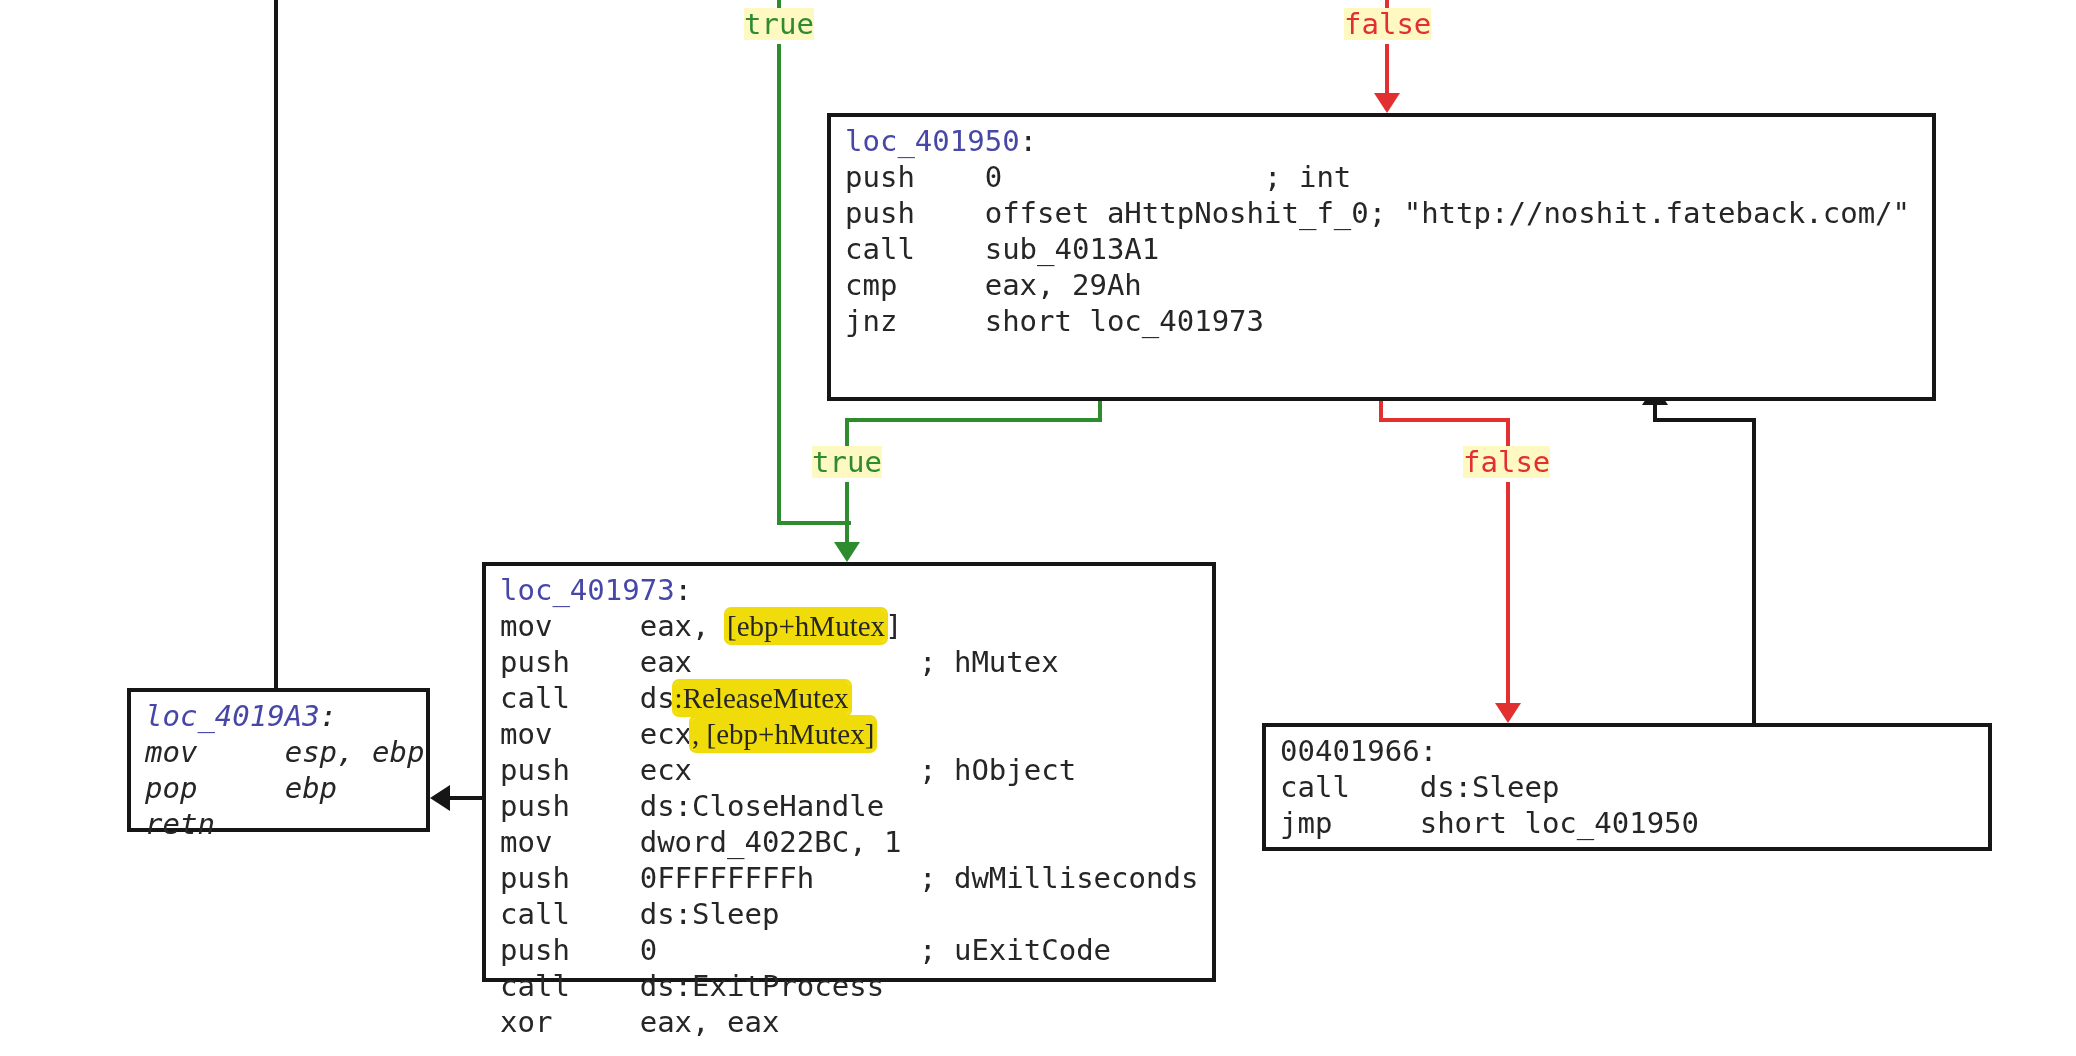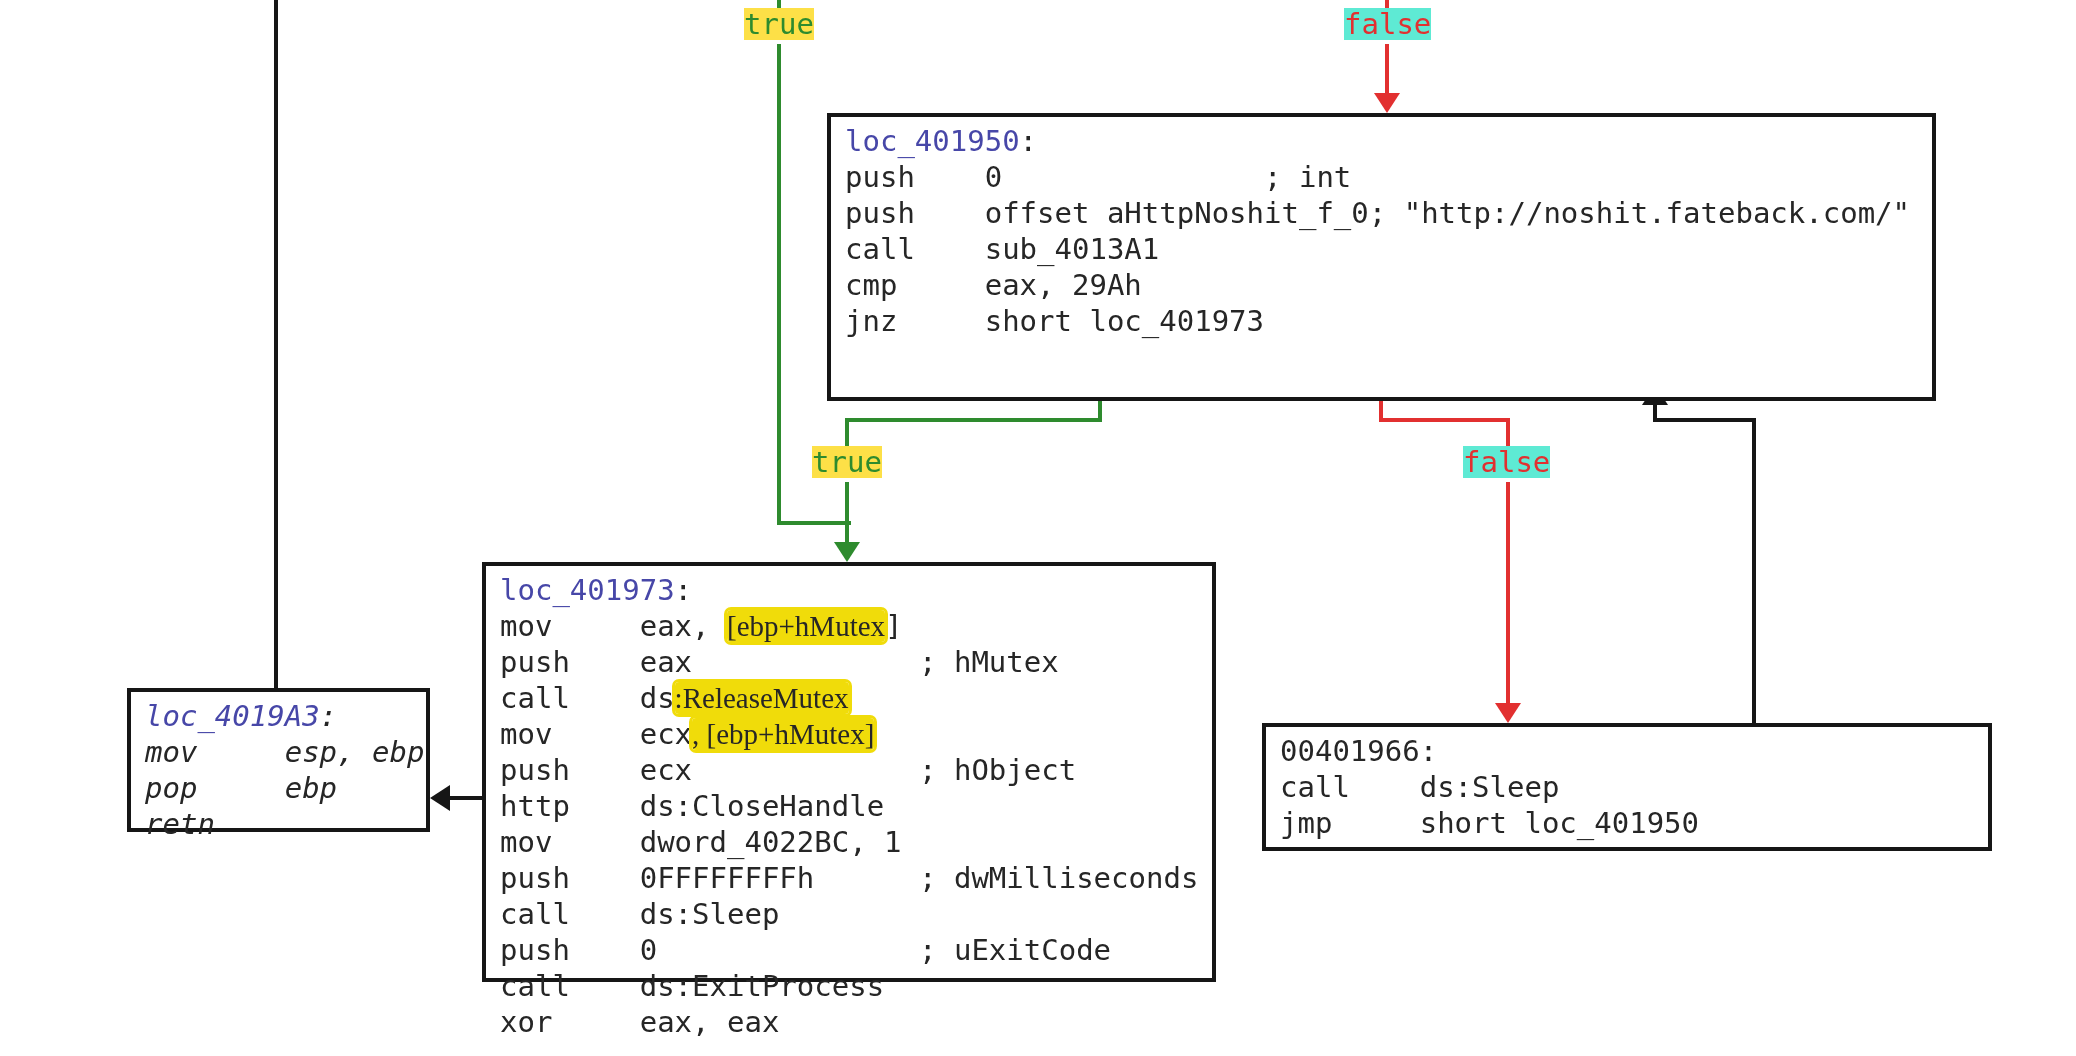--- a/index.html
+++ b/index.html
@@ -52,22 +52,22 @@
   .ah-up.c-black{border-bottom:20px solid var(--c-black);background:none;}
   .ah-left{border-top:13px solid transparent;border-bottom:13px solid transparent;}
   .ah-left.c-black{border-right:20px solid var(--c-black);background:none;}
   .edge-label{
     position:absolute;
     font-size:29px;
     line-height:32px;
     white-space:pre;
     z-index:3;
   }
-  .edge-label.c-true{color:var(--c-true);background:#fde047;}
-  .edge-label.c-false{color:var(--c-false);background:#5eead4;}
+  .edge-label.c-true{color:var(--c-true);background:#fef9c3;}
+  .edge-label.c-false{color:var(--c-false);background:#fef9c3;}
 </style>
 </head>
 <body>
 
 <div class="canvas">
 
   <div class="edge c-black" style="left:274px;top:0;width:4px;height:706px;"></div>
   <div class="ah ah-down" style="left:263px;top:702px;border-top:20px solid var(--c-black);"></div>
 
   <div class="edge c-black" style="left:444px;top:796px;width:38px;height:4px;"></div>
@@ -111,21 +111,21 @@
       <div class="code-line"><span>jnz     short loc_401973</span></div>
     </div>
 
   <div class="block" style="left:482px;top:562px;width:734px;height:420px;">
       <div class="code-line"><span class="seg-name">loc_401973</span><span>:</span></div>
       <div class="code-line"><span>mov     eax, </span><span class="seg-hl">[ebp+hMutex</span><span>]</span></div>
       <div class="code-line"><span>push    eax             ; hMutex</span></div>
       <div class="code-line"><span>call    ds</span><span class="seg-hl">:ReleaseMutex</span></div>
       <div class="code-line"><span>mov     ecx</span><span class="seg-hl">, [ebp+hMutex]</span></div>
       <div class="code-line"><span>push    ecx             ; hObject</span></div>
-      <div class="code-line"><span>http    ds:CloseHandle</span></div>
+      <div class="code-line"><span>push    ds:CloseHandle</span></div>
       <div class="code-line"><span>mov     dword_4022BC, 1</span></div>
       <div class="code-line"><span>push    0FFFFFFFFh      ; dwMilliseconds</span></div>
       <div class="code-line"><span>call    ds:Sleep</span></div>
       <div class="code-line"><span>push    0               ; uExitCode</span></div>
       <div class="code-line"><span>call    ds:ExitProcess</span></div>
       <div class="code-line"><span>xor     eax, eax</span></div>
     </div>
 
   <div class="block" style="left:127px;top:688px;width:303px;height:144px;font-style:italic;">
       <div class="code-line"><span class="seg-name">loc_4019A3</span><span>:</span></div>

